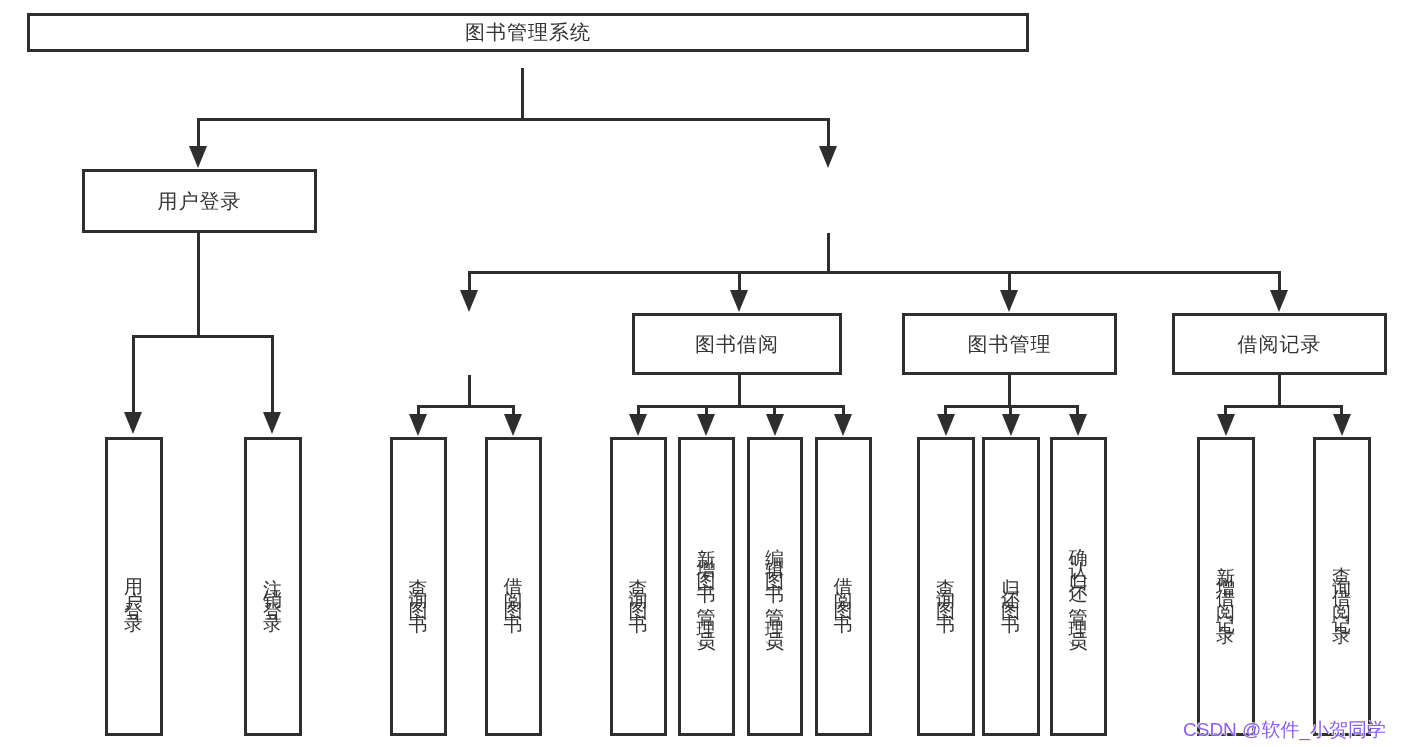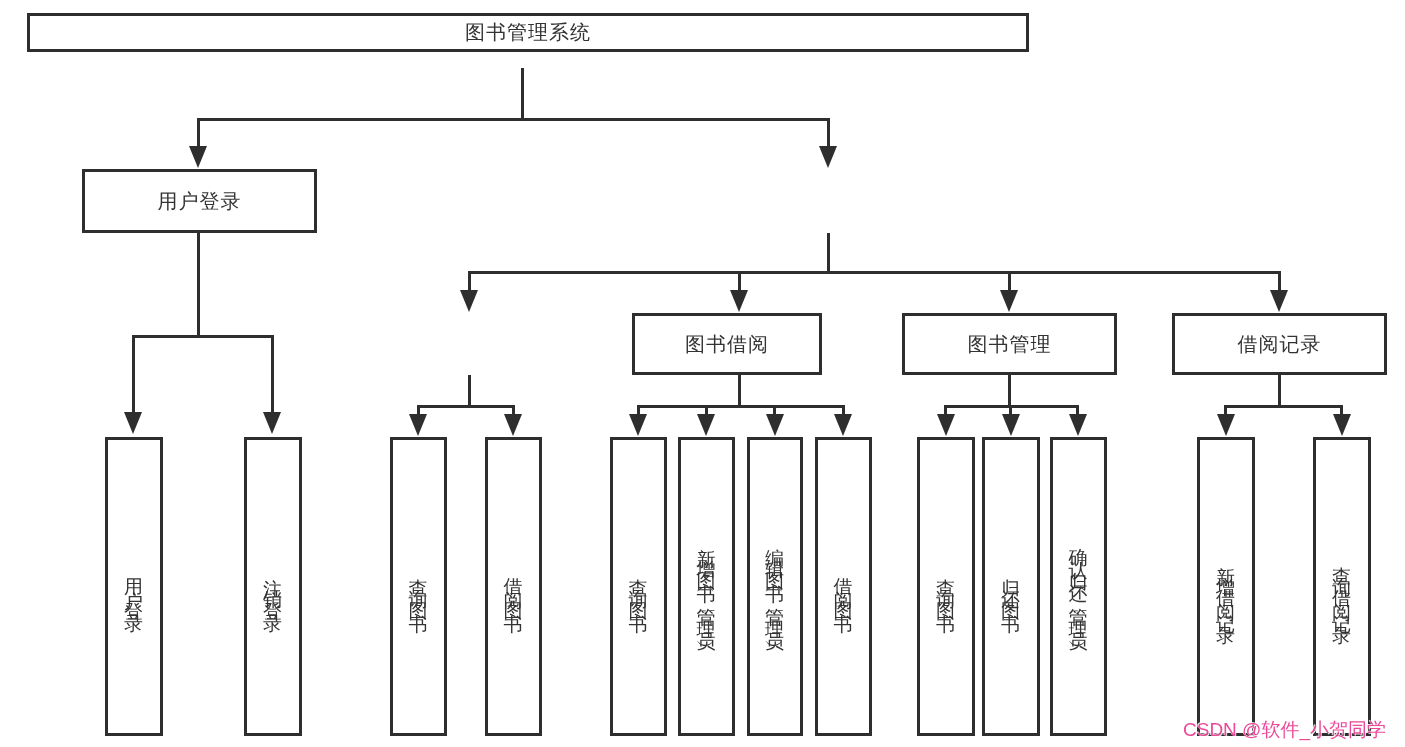--- a/index.html
+++ b/index.html
@@ -40,21 +40,21 @@
     position:absolute;
     width:0;height:0;
     border-left:9px solid transparent;
     border-right:9px solid transparent;
     border-top:22px solid #2e2e2e;
   }
   .watermark{
     position:absolute;
     left:1183px;top:717px;
     font-size:19px;
-    color:#ec4899;
+    color:#8b5cf6;
     white-space:nowrap;
     z-index:10;
     text-shadow:1px 1px 0 rgba(255,255,255,.85), -1px -1px 0 rgba(255,255,255,.85);
   }
 </style>
 </head>
 <body>
 
 <div class="canvas">
 
@@ -84,21 +84,21 @@
   <div class="hline" style="left:468px;top:271px;width:813px"></div>
   <div class="stem" style="left:468px;top:271px;height:21px"></div>
   <div class="tri" style="left:460px;top:290px"></div>
   <div class="stem" style="left:738px;top:271px;height:21px"></div>
   <div class="tri" style="left:730px;top:290px"></div>
   <div class="stem" style="left:1008px;top:271px;height:21px"></div>
   <div class="tri" style="left:1000px;top:290px"></div>
   <div class="stem" style="left:1278px;top:271px;height:21px"></div>
   <div class="tri" style="left:1270px;top:290px"></div>
 
-  <div class="node h" style="left:632px;top:313px;width:190px;height:62px">
+  <div class="node h" style="left:632px;top:313px;width:210px;height:62px">
     <span>图书借阅</span>
   </div>
   <div class="node h" style="left:902px;top:313px;width:215px;height:62px">
     <span>图书管理</span>
   </div>
   <div class="node h" style="left:1172px;top:313px;width:215px;height:62px">
     <span>借阅记录</span>
   </div>
 
   <div class="vline" style="left:468px;top:375px;height:33px"></div>

